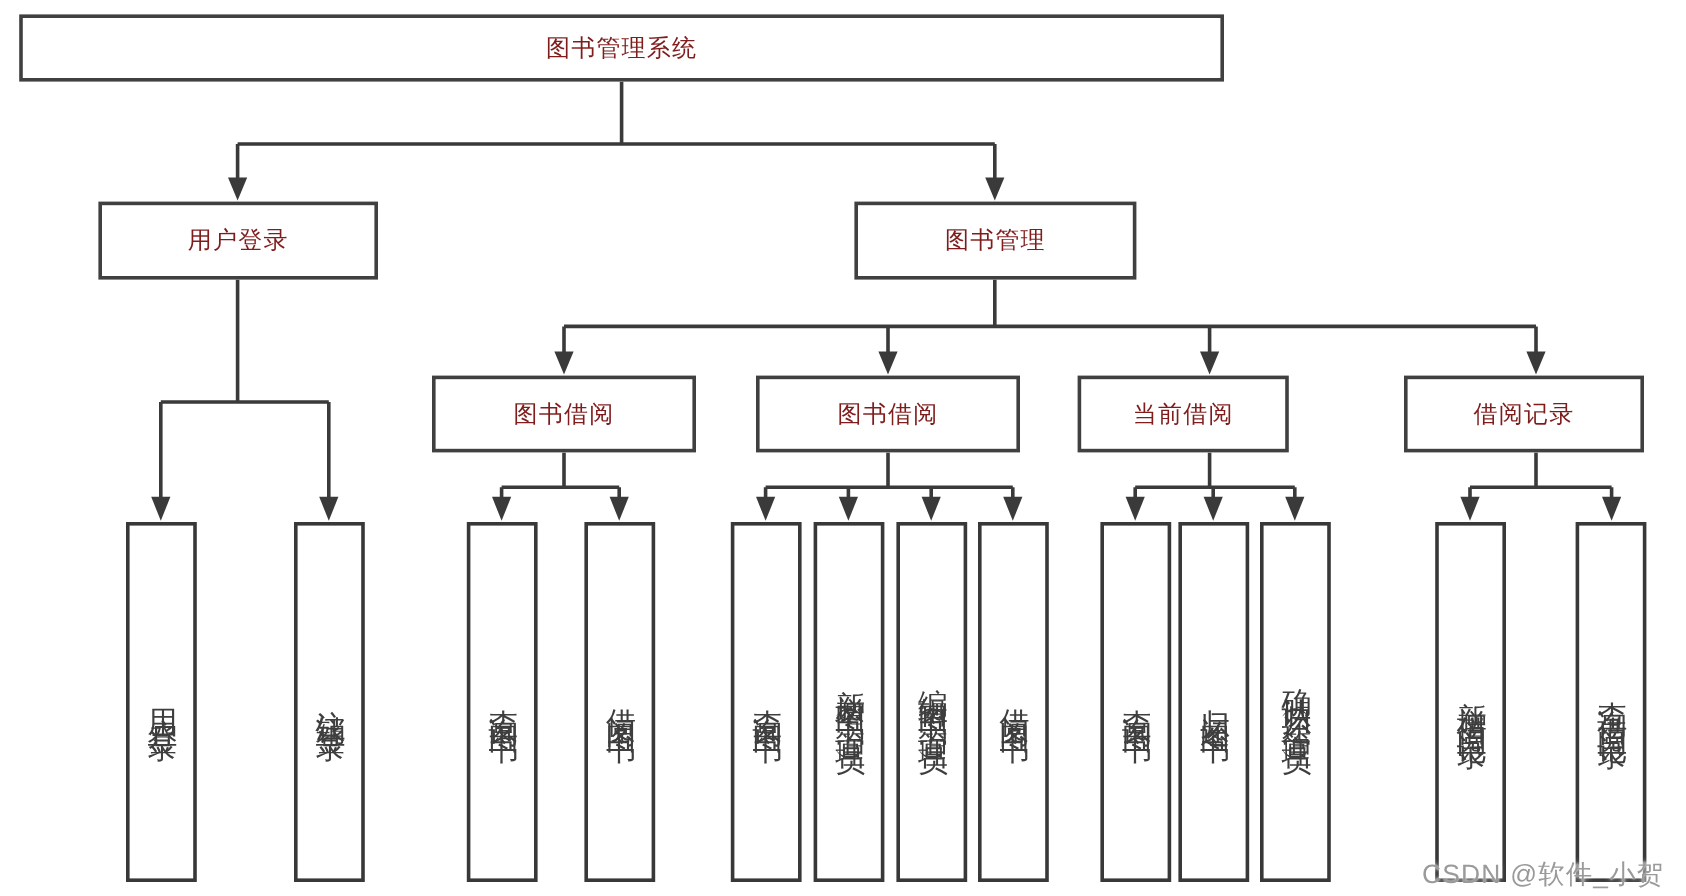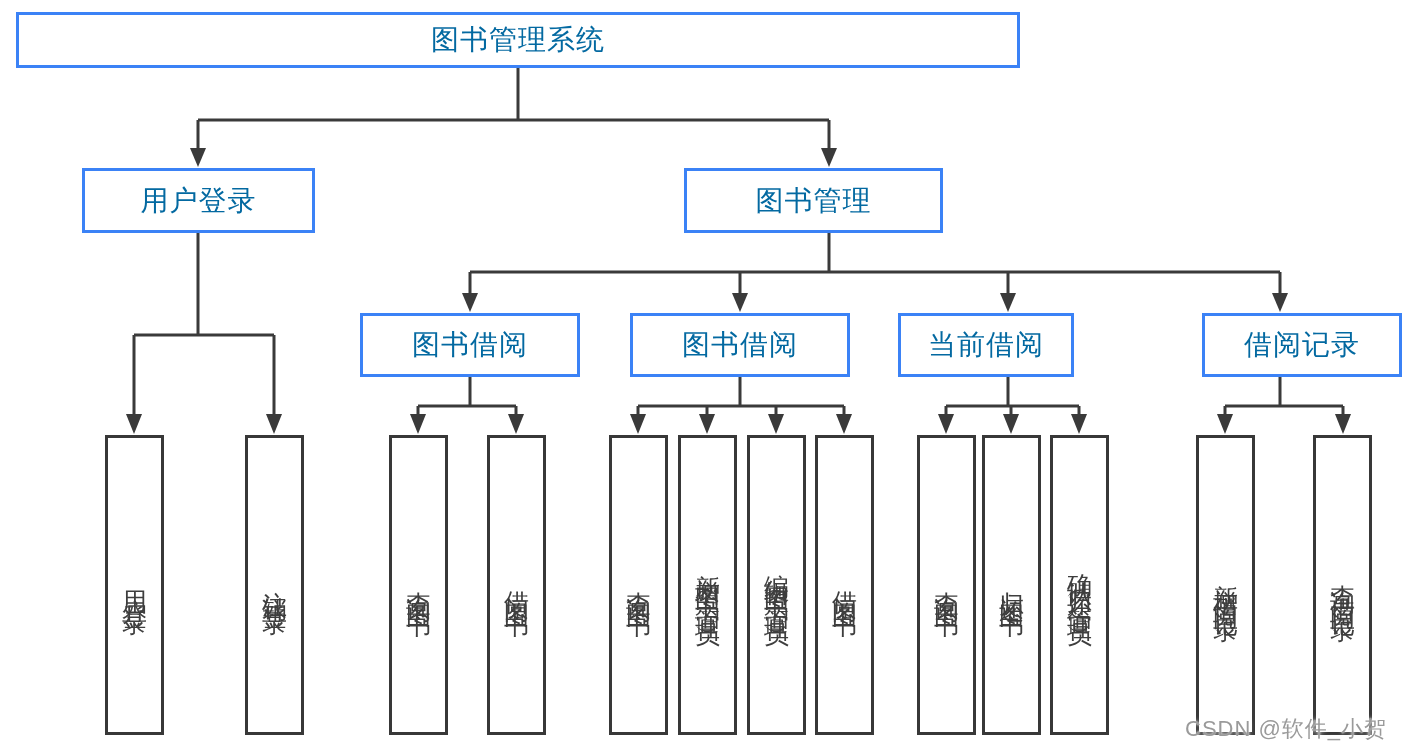--- a/index.html
+++ b/index.html
@@ -13,26 +13,26 @@
     font-family: "Liberation Sans", "DejaVu Sans", sans-serif;
   }
   .connectors {
     position: absolute;
     left: 0; top: 0;
     width: 1405px; height: 747px;
   }
   .hnode {
     position: absolute;
     background: #ffffff;
-    border: 3px solid #3b82f6;
+    border: 3px solid #404040;
     display: flex;
     align-items: center;
     justify-content: center;
-    font-size: 28px;
-    color: #0369a1;
+    font-size: 20px;
+    color: #7f1d1d;
     letter-spacing: 1px;
     z-index: 2;
   }
   .vnode {
     position: absolute;
     top: 435px;
     width: 59px;
     height: 300px;
     background: #ffffff;
     border: 3px solid #383838;
@@ -105,26 +105,26 @@
       <polygon points="1003,414 1019,414 1011,434"></polygon>
       <polygon points="1071,414 1087,414 1079,434"></polygon>
       <polygon points="1217,414 1233,414 1225,434"></polygon>
       <polygon points="1335,414 1351,414 1343,434"></polygon>
     </g>
   </svg>
 
   <div class="hnode" style="left:16px; top:12px; width:1004px; height:56px;">图书管理系统</div>
 
   <div class="hnode" style="left:82px; top:168px; width:233px; height:65px;">用户登录</div>
-  <div class="hnode" style="left:684px; top:168px; width:259px; height:65px;">图书管理</div>
+  <div class="hnode" style="left:712px; top:168px; width:235px; height:65px;">图书管理</div>
 
   <div class="hnode" style="left:360px; top:313px; width:220px; height:64px;">图书借阅</div>
   <div class="hnode" style="left:630px; top:313px; width:220px; height:64px;text-align:center;">图书借阅</div>
   <div class="hnode" style="left:898px; top:313px; width:176px; height:64px;">当前借阅</div>
-  <div class="hnode" style="left:1170px; top:313px; width:200px; height:64px;margin-left:32px;">借阅记录</div>
+  <div class="hnode" style="left:1170px; top:313px; width:200px; height:64px;">借阅记录</div>
 
   <div class="vnode" style="left:105px;">
     <span class="vtext">用户登录</span>
   </div>
   <div class="vnode" style="left:245px;">
     <span class="vtext">注销登录</span>
   </div>
 
   <div class="vnode" style="left:389px;">
     <span class="vtext">查询图书</span>

